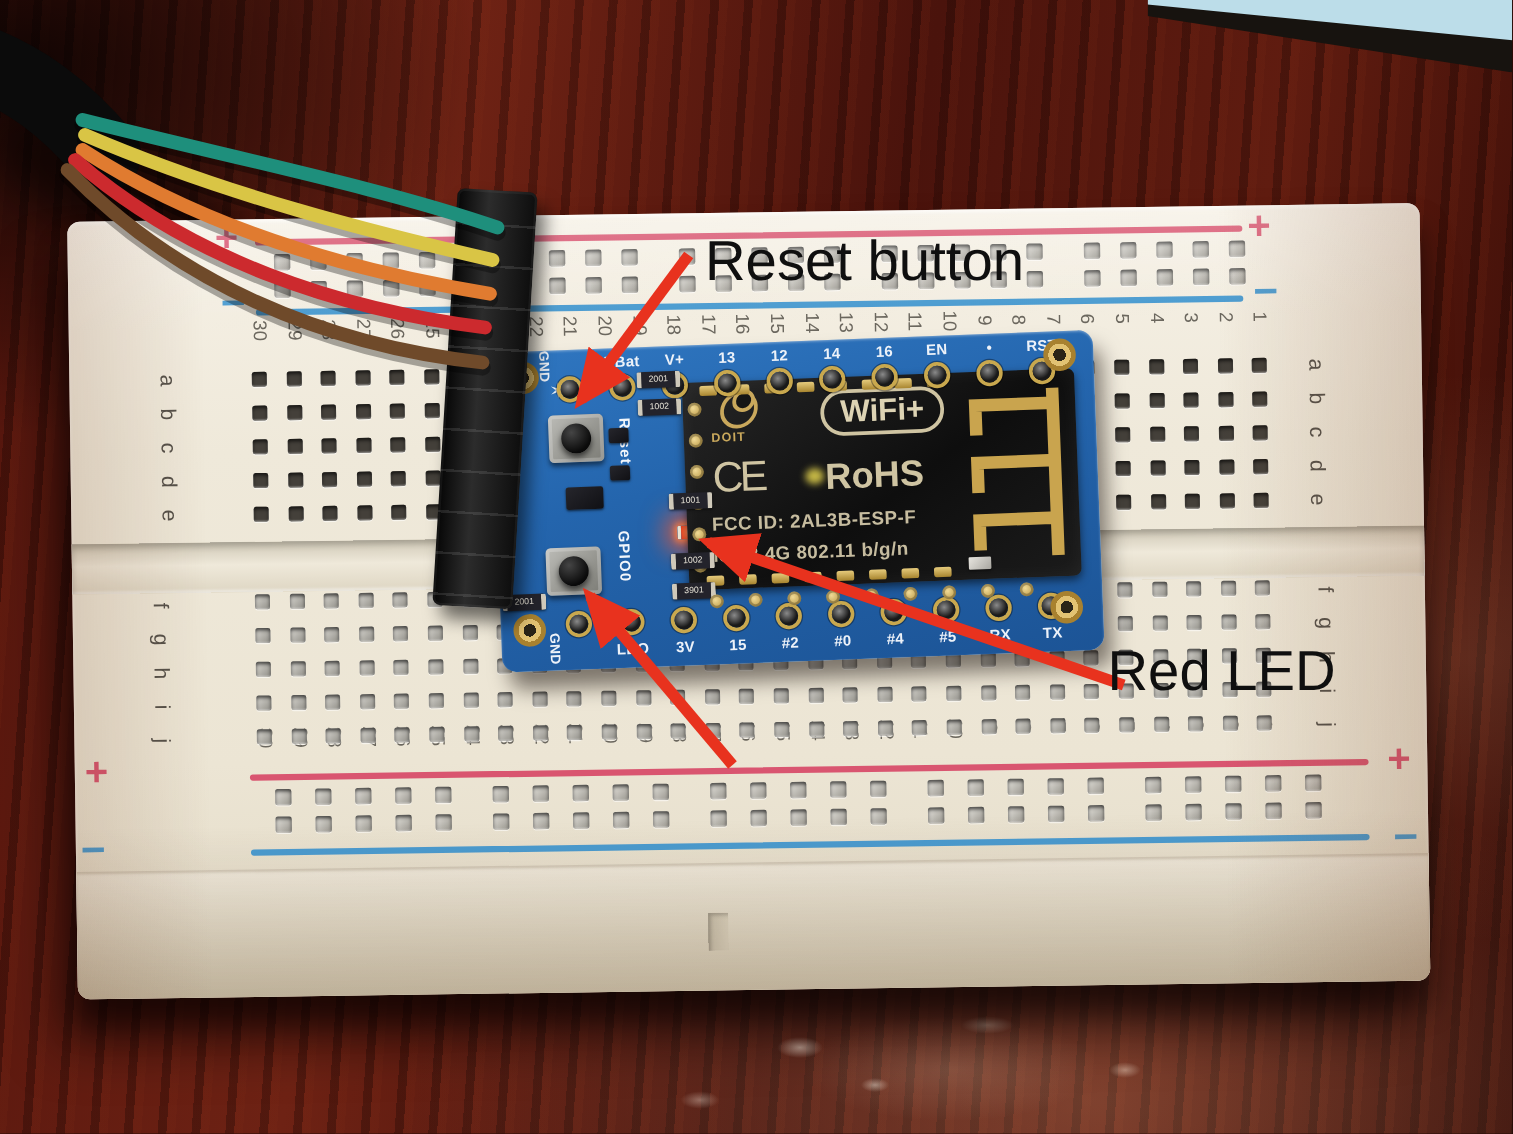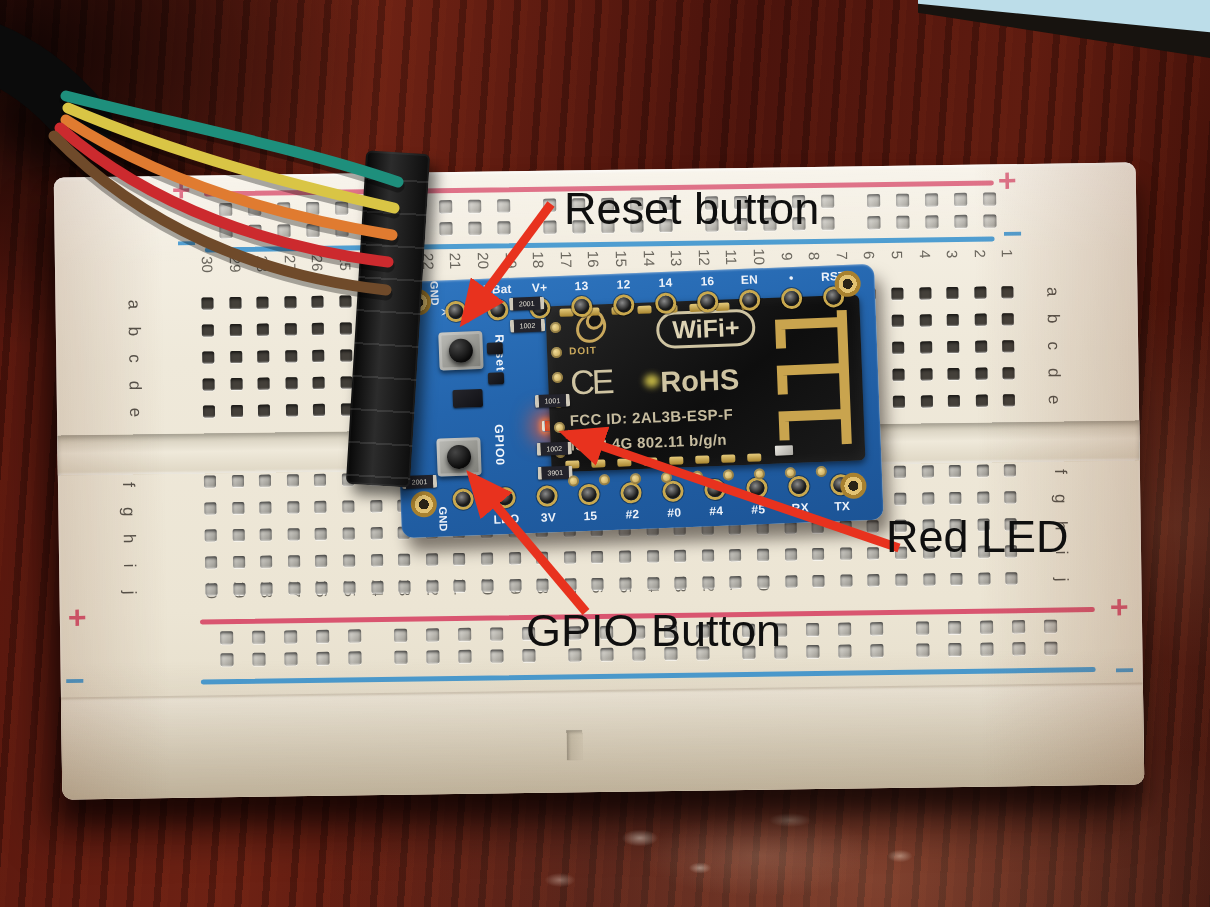--- a/index.html
+++ b/index.html
@@ -785,14 +785,13 @@
     </defs>
     <g stroke="#e8321e" stroke-width="9" fill="none">
       <path d="M 551 204 L 465 320" marker-end="url(#ah)"></path>
       <path d="M 899 548 L 567 434" marker-end="url(#ah)"></path>
       <path d="M 586 612 L 472 477" marker-end="url(#ah)"></path>
     </g>
   </svg>
 
   <span class="anno" style="left:564px;top:186px;">Reset button</span>
   <span class="anno" style="left:886px;top:514px;">Red LED</span>
-  <span class="anno" style="left:526px;top:608px;">GPIO Button</span>
 </div>
 
 </body></html>

